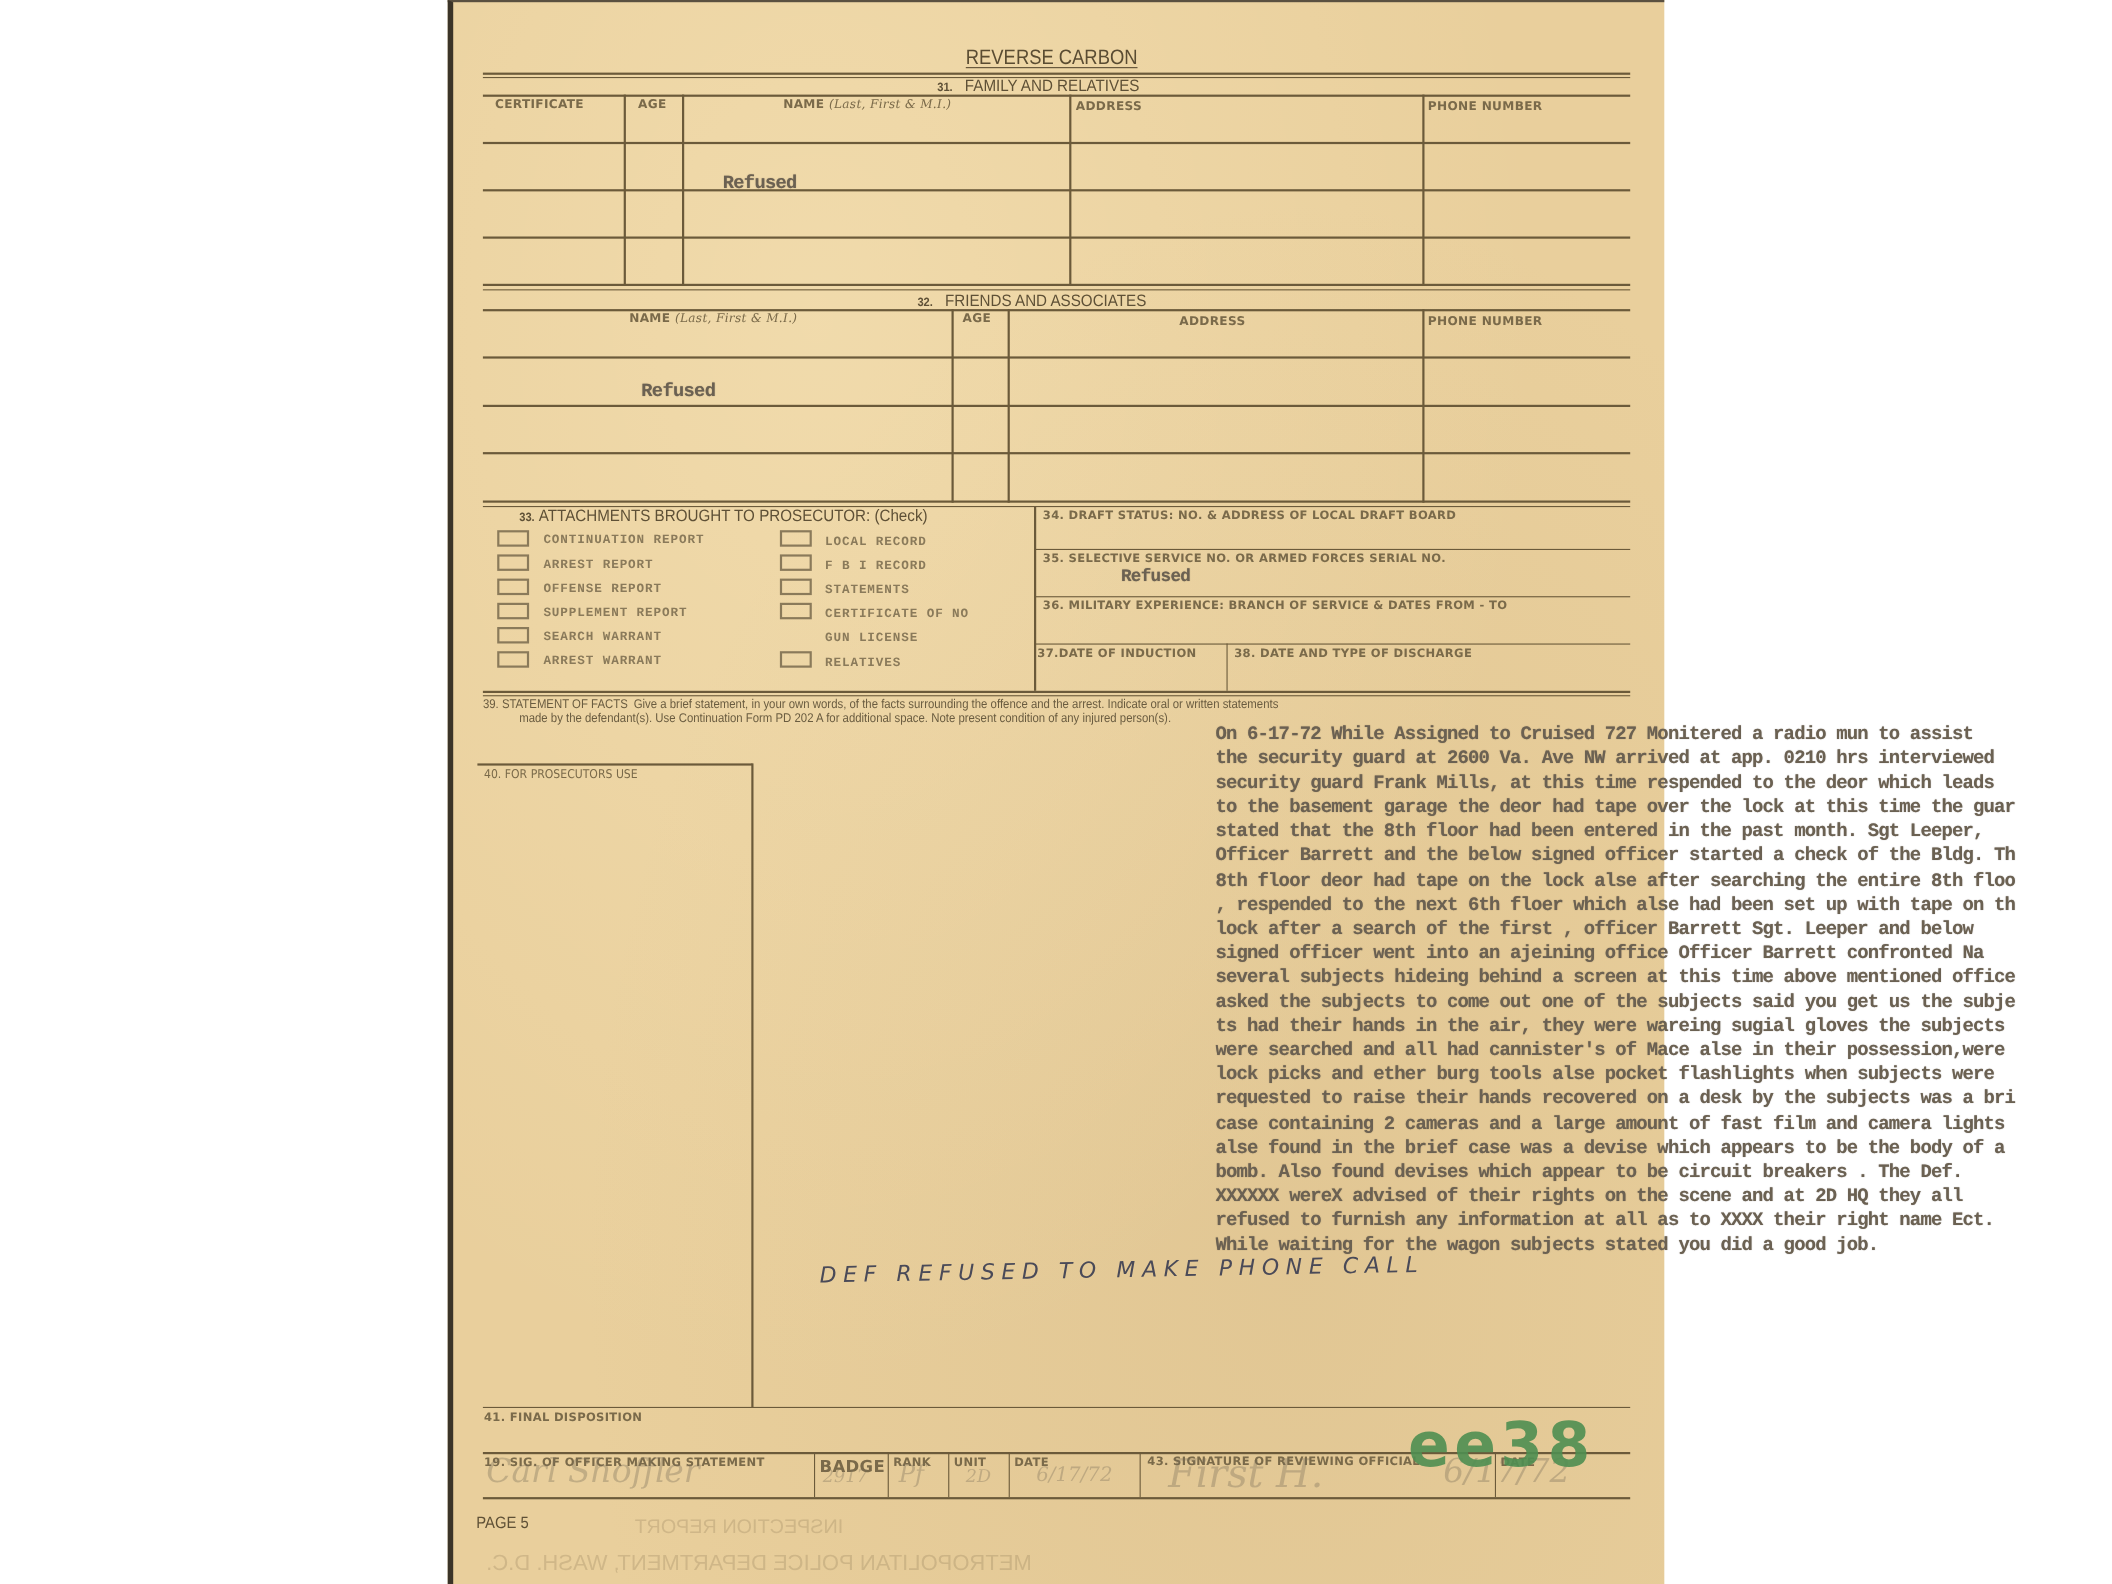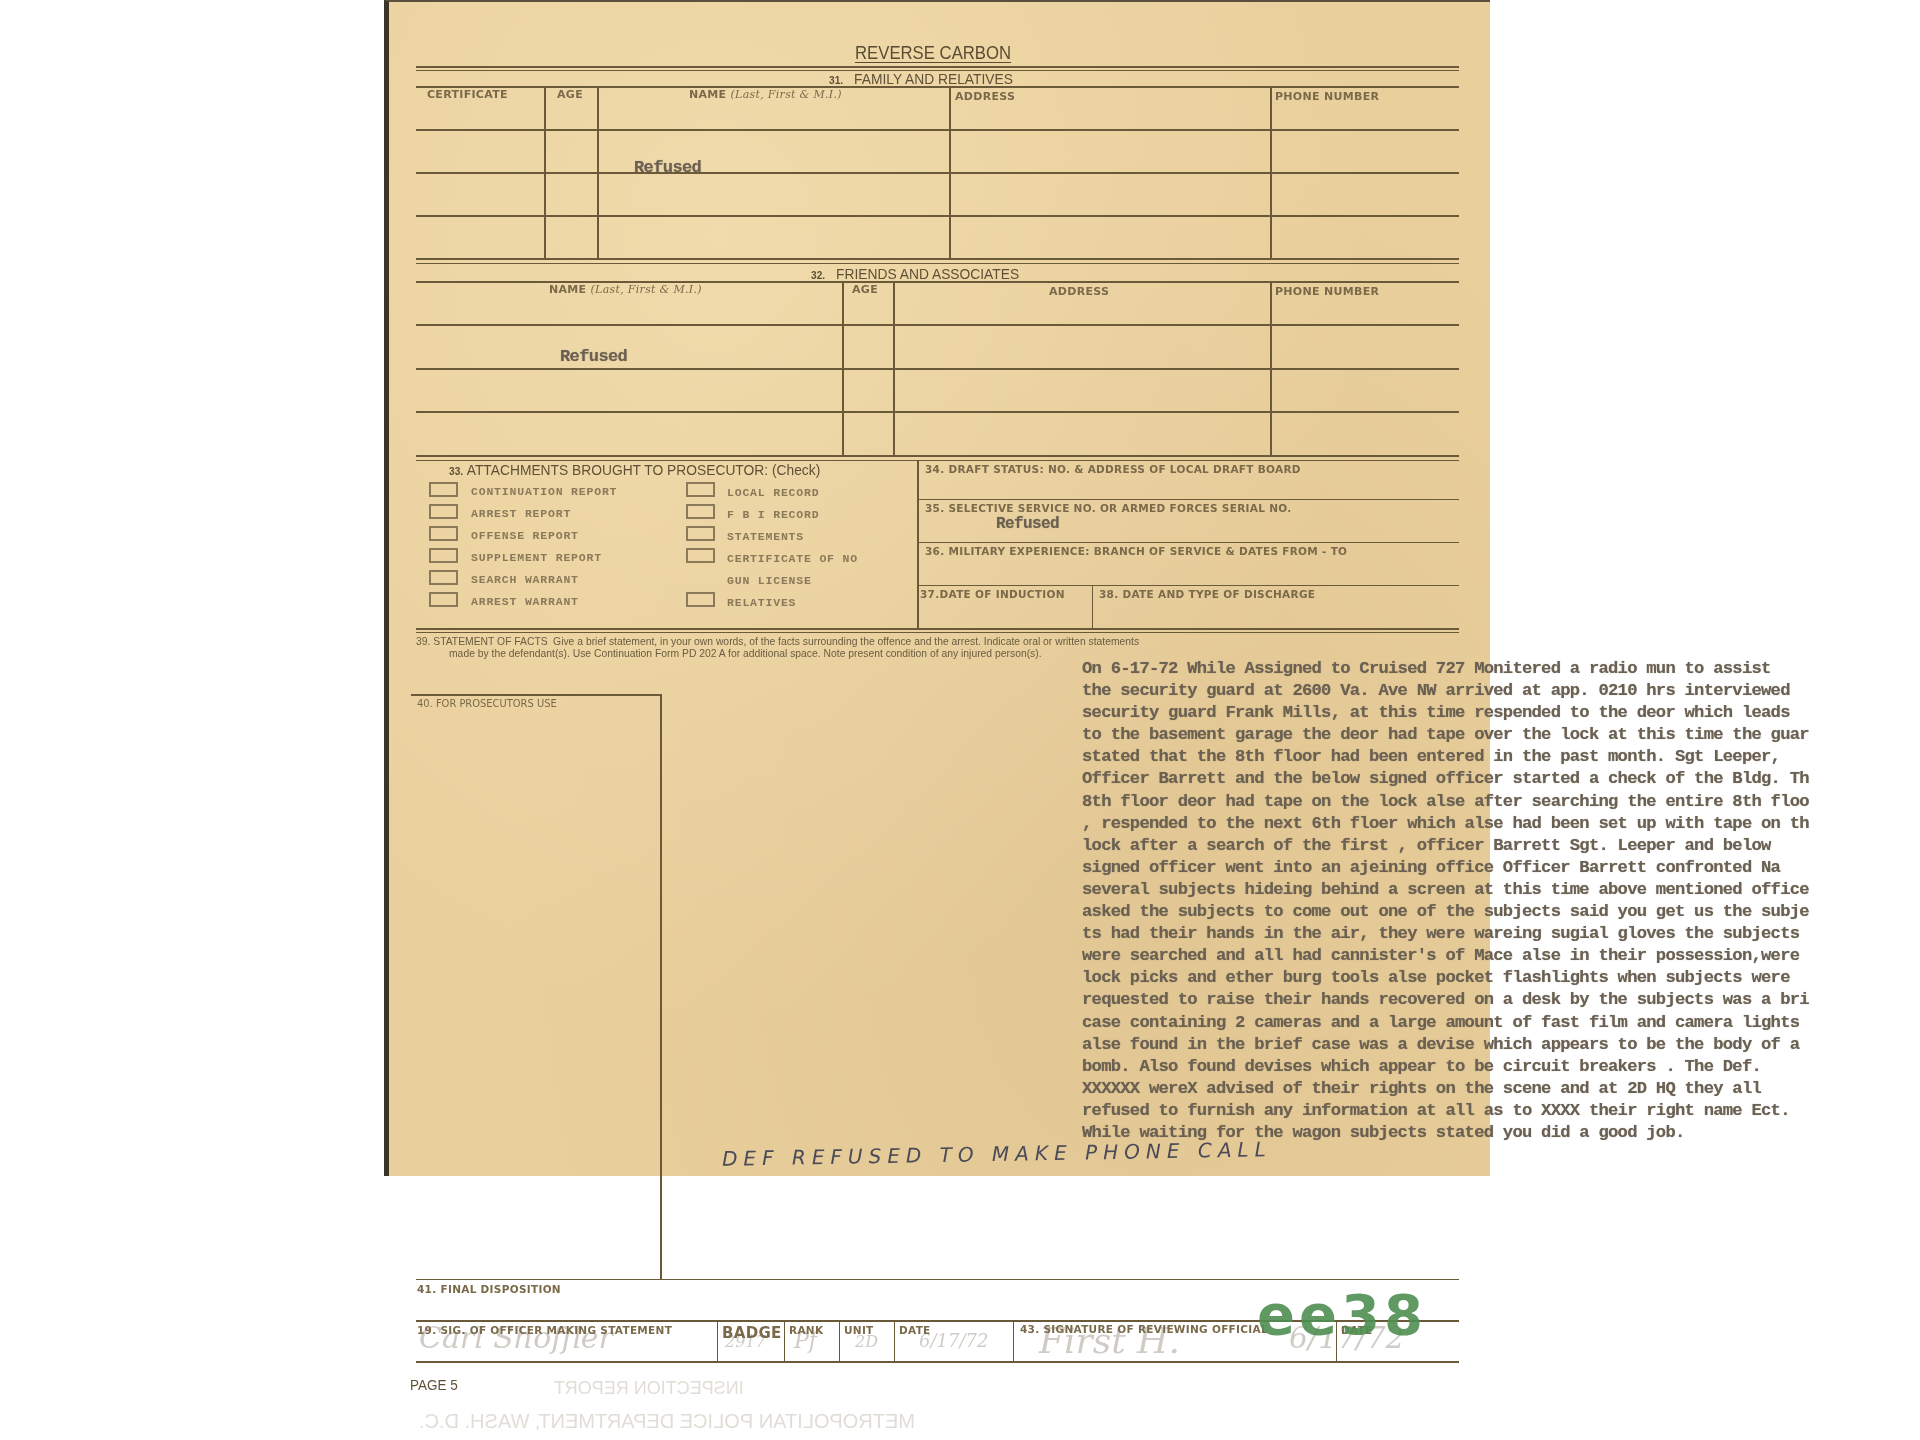--- a/index.html
+++ b/index.html
@@ -1,17 +1,17 @@
 <!DOCTYPE html>
 <html><head>
 <meta charset="utf-8">
 <style>
   html, body { margin:0; padding:0; }
   body { width:1920px; height:1440px; background:#ffffff; position:relative; overflow:hidden; font-family:"Liberation Sans", sans-serif; }
-  .page { position:absolute; left:384px; top:0; width:1106px; height:1176px; background:#e9cf9c;
+  .page { position:absolute; left:407px; top:0; width:1106px; height:1440px; background:#e9cf9c;
           background-image: radial-gradient(ellipse at 30% 20%, rgba(255,240,200,0.35), transparent 60%),
                             radial-gradient(ellipse at 70% 80%, rgba(190,160,110,0.18), transparent 60%);
           border-left:5px solid #3b3428; border-top:2px solid #5a5040; box-sizing:border-box;padding-left:44px; }
   .hline { position:absolute; height:2px; background:#6b5a3a; }
   .hline.thin { height:1px; }
   .vline { position:absolute; width:2px; background:#6b5a3a; }
   .vline.thin { width:1px; }
   .lbl { position:absolute; font-family:"DejaVu Sans", sans-serif; font-weight:bold; font-size:11px; color:#7a6a4a; letter-spacing:0.3px; white-space:nowrap; }
   .lbl i { font-family:"DejaVu Serif", serif; font-style:italic; font-weight:normal; }
   .sect { position:absolute; font-family:"Liberation Sans", sans-serif; font-size:15px; color:#5e5036; white-space:nowrap; transform:scaleX(0.92); transform-origin:left top; }

